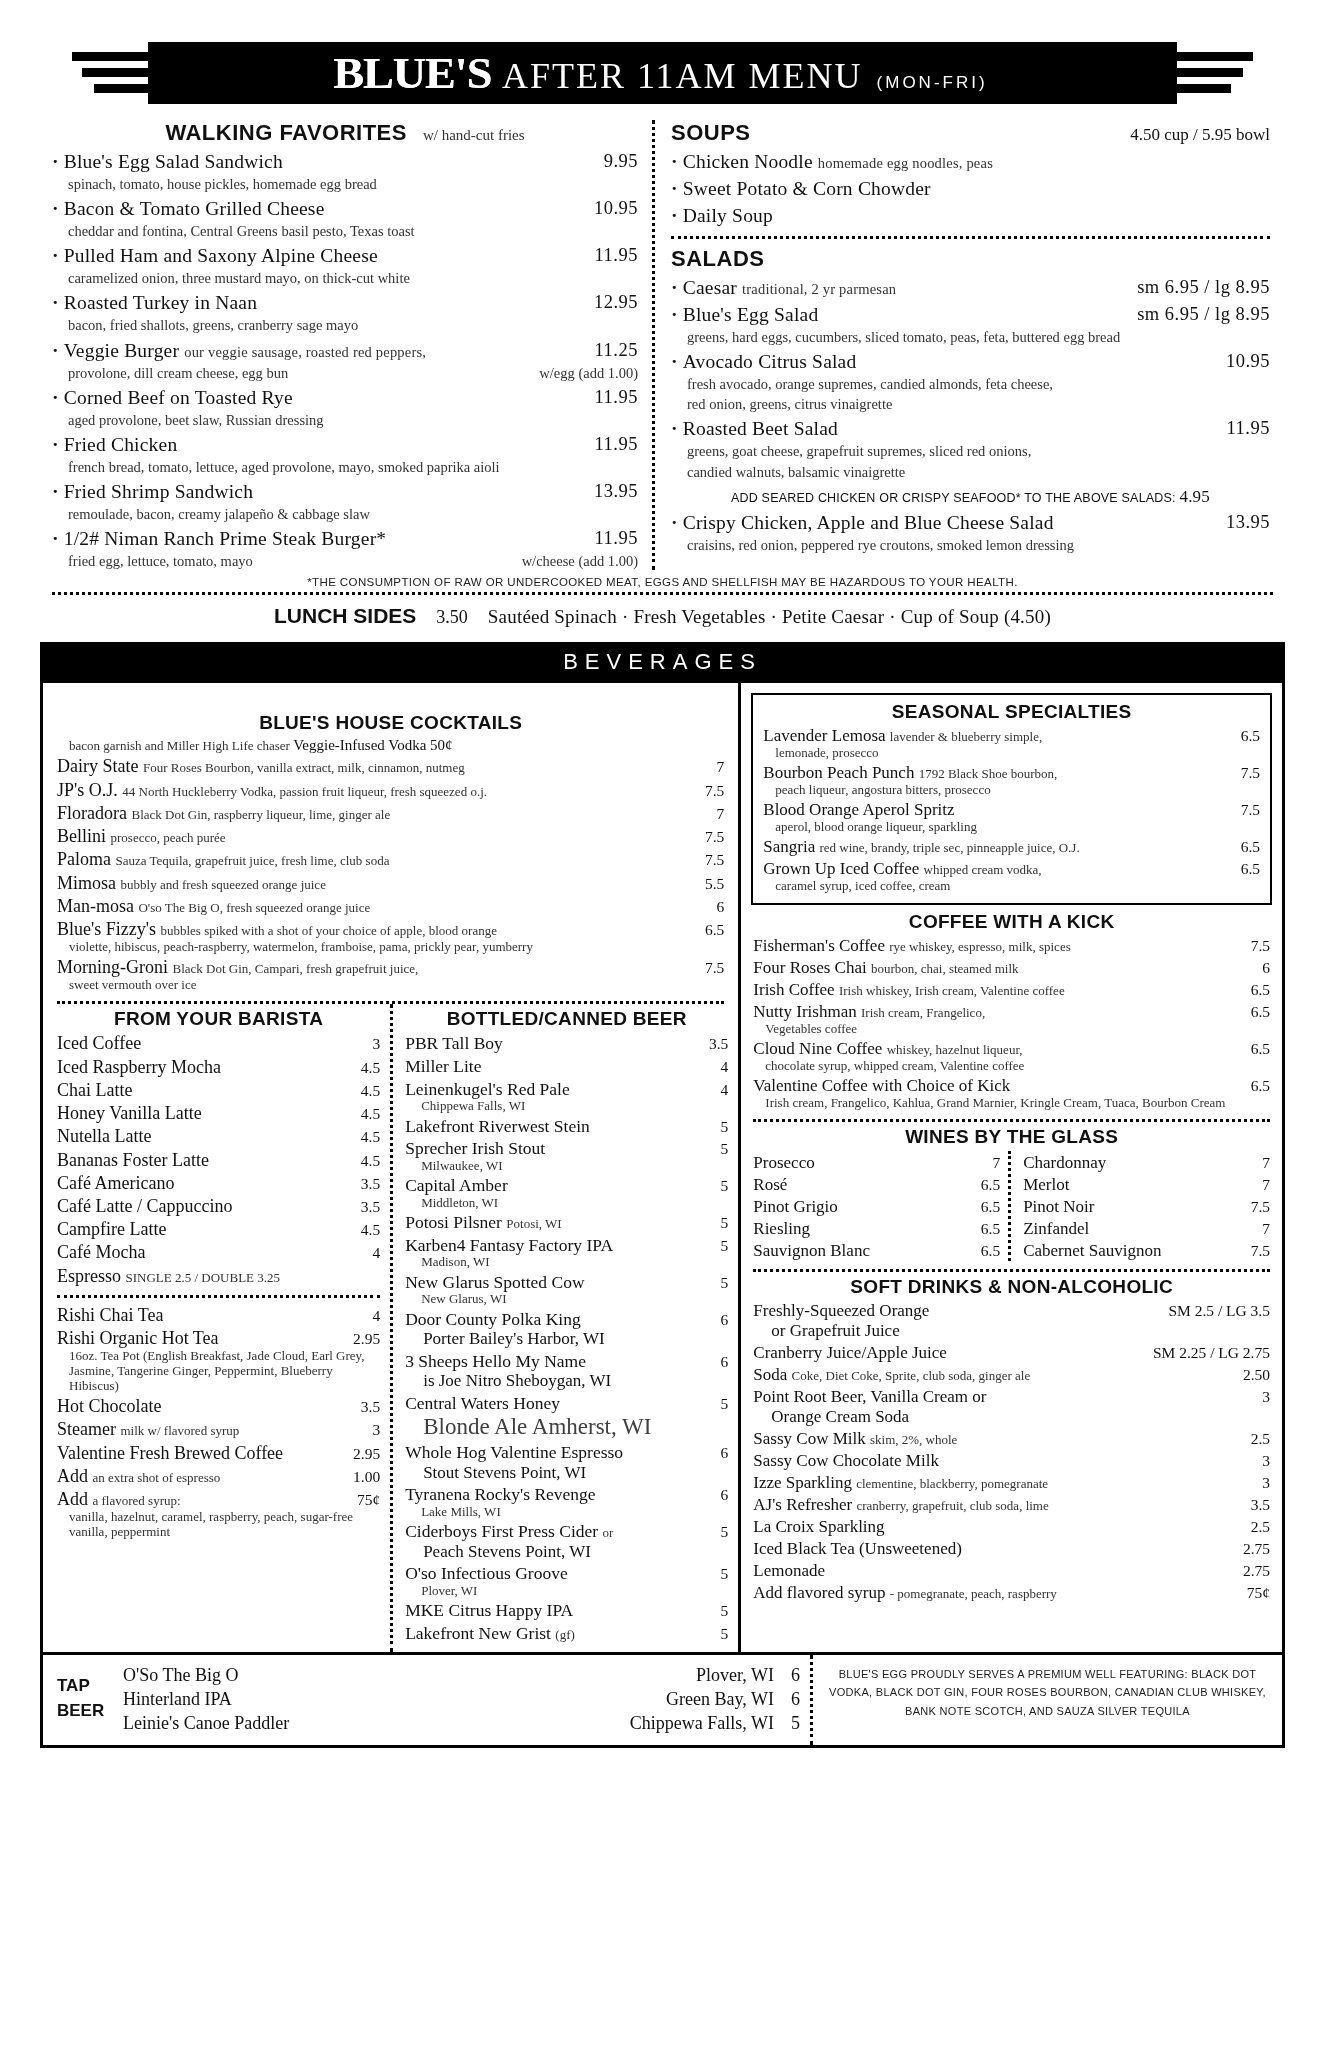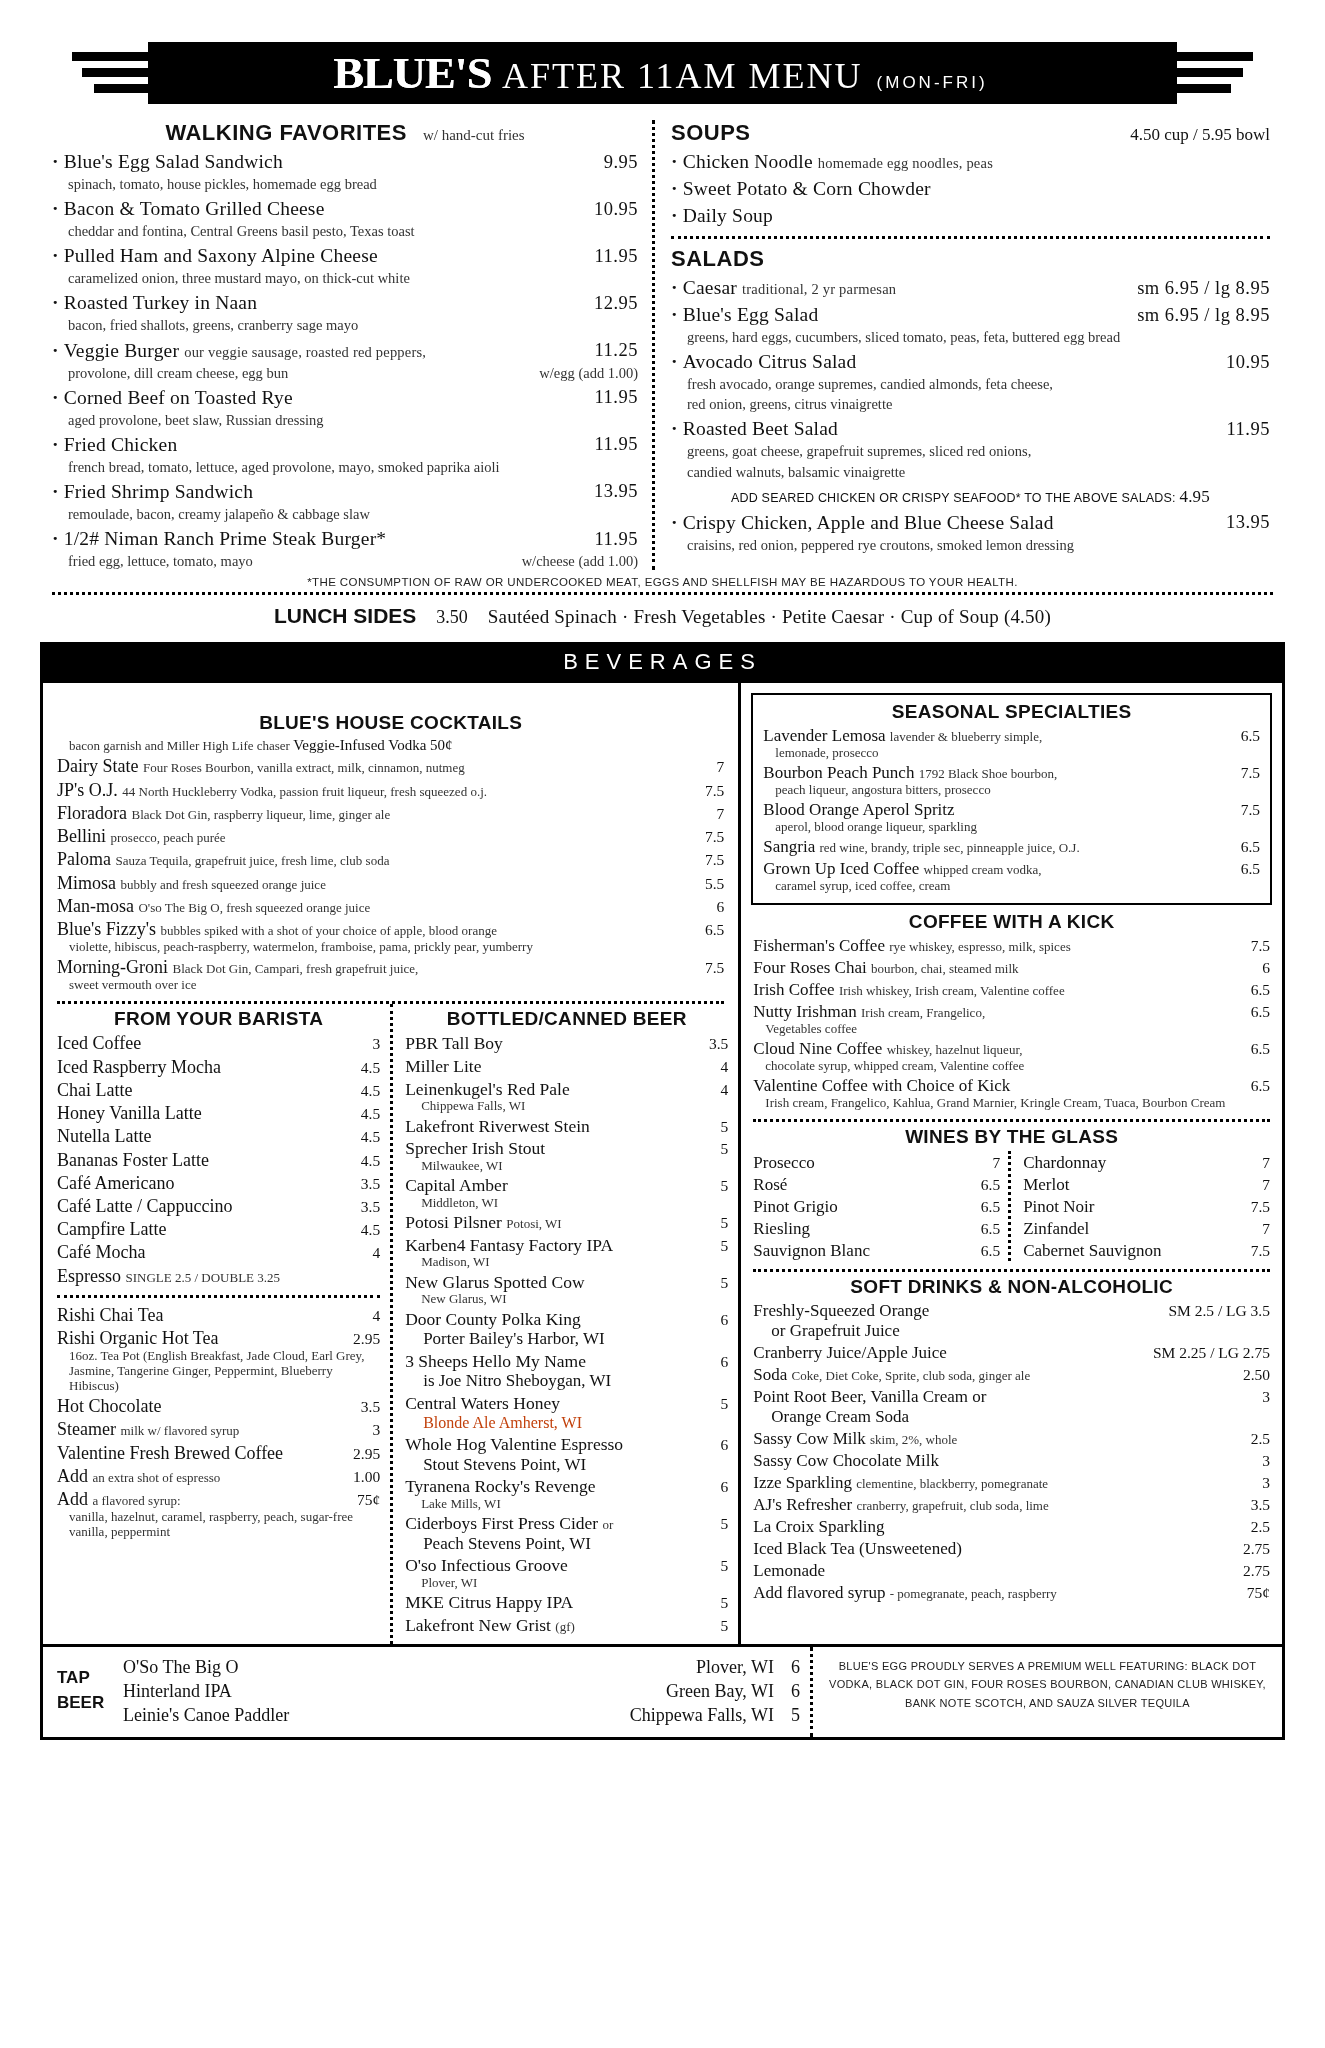--- a/index.html
+++ b/index.html
@@ -45,21 +45,21 @@
 
   .sec-head {
     font-family: "Liberation Sans", sans-serif; font-weight: bold;
     font-size: 22px; letter-spacing: .5px;
   }
   .sec-head-row { display: flex; align-items: baseline; justify-content: center; gap: 16px; }
   .sec-head-note { font-size: 15px; font-family: "Liberation Serif", serif; color: #333; }
   .sec-head-row-sb { display: flex; align-items: baseline; justify-content: space-between; }
   .sec-head-price { font-size: 17px; font-family: "Liberation Serif", serif; }
 
-  .item { display: flex; align-items: center; margin-top: 5px; }
+  .item { display: flex; align-items: flex-start; margin-top: 5px; }
   .item .nm {
     flex: 1 1 auto; font-size: 19.5px; font-family: "Liberation Serif", serif;
     letter-spacing: .2px;
   }
   .item .nm::before { content: "\00B7"; margin-right: 5px; font-weight: bold; }
   .item .pr { flex: 0 0 auto; font-size: 18.5px; padding-left: 10px; letter-spacing: .5px; }
   .desc { font-size: 14.5px; color: #333; margin: 2px 0 0 16px; line-height: 1.25; }
   .desc-row { display: flex; justify-content: space-between; align-items: baseline; }
   .inline-desc { font-size: 14.5px; color: #333; font-weight: normal; }
   .dotline { border-top: 3px dotted #000; margin: 9px 0 7px 0; height: 0; }
@@ -480,21 +480,21 @@
               <div class="sub2" style="font-size:17px;color:#111">Porter <span class="d">Bailey's Harbor, WI</span></div>
               <div class="drow">
                 <span class="dn">3 Sheeps Hello My Name</span>
                 <span class="dp">6</span>
               </div>
               <div class="sub2" style="font-size:17px;color:#111">is Joe Nitro <span class="d">Sheboygan, WI</span></div>
               <div class="drow">
                 <span class="dn">Central Waters Honey</span>
                 <span class="dp">5</span>
               </div>
-              <div class="sub2" style="font-size:16px;color:#c2410c">Blonde Ale <span class="d">Amherst, WI</span></div>
+              <div class="sub2" style="font-size:23px;color:#404040">Blonde Ale <span class="d">Amherst, WI</span></div>
               <div class="drow">
                 <span class="dn">Whole Hog Valentine Espresso</span>
                 <span class="dp">6</span>
               </div>
               <div class="sub2" style="font-size:17px;color:#111">Stout <span class="d">Stevens Point, WI</span></div>
               <div class="drow">
                 <span class="dn">Tyranena Rocky's Revenge</span>
                 <span class="dp">6</span>
               </div>
               <div class="beerloc">Lake Mills, WI</div>

